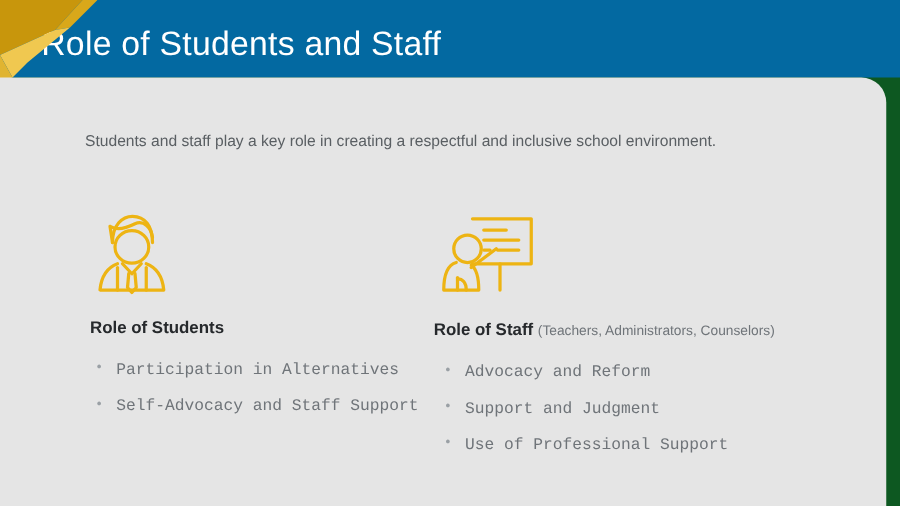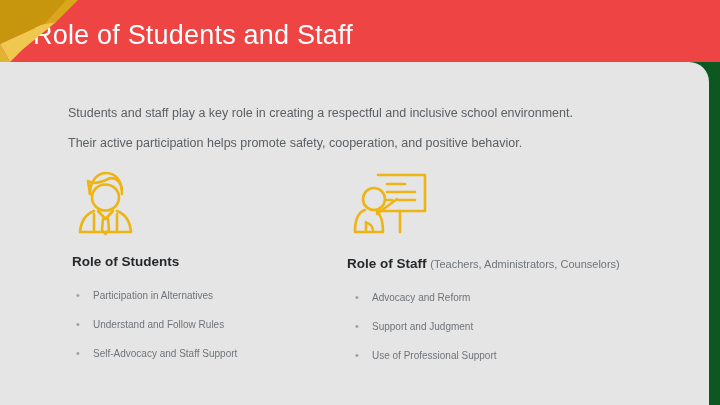--- a/index.html
+++ b/index.html
@@ -22,21 +22,21 @@
     overflow: hidden;
   }
 
   
   #header-band {
     position: absolute;
     left: 0;
     top: 0;
     width: 720px;
     height: 62px;
-    background: #ef4444;
+    background: #0369a1;
   }
 
   #slide-title {
     position: absolute;
     left: 33px;
     top: 18px;
     font-size: 27px;
     font-weight: 400;
     color: #ffffff;
     letter-spacing: 0.2px;
@@ -111,24 +111,25 @@
 
   .bullet-list {
     list-style: none;
     margin: 0;
     padding: 0;
     margin-top: 12px;
   }
   .bullet-item {
     position: relative;
     padding-left: 21px;
-    font-size: 10px;
+    font-size: 13px;
     color: #6f7479;
     line-height: 29px;
     white-space: nowrap;
+    font-family: Liberation Mono, monospace;
   }
   .bullet-item::before {
     content: "\2022";
     position: absolute;
     left: 4px;
     top: 0;
     color: #9aa0a5;
     font-size: 11px;
   }
   #column-students .bullet-list { margin-left: 4px; }
@@ -149,21 +150,20 @@
       <polygon points="66,0 78,0 56,22 44,24" fill="#d9a81a"></polygon>
       <polygon points="0,44 44,24 56,22 22,50 10,62" fill="#f0c850"></polygon>
       <polygon points="0,44 10,62 0,66" fill="#e0b431"></polygon>
     </svg>
   </div>
 
   <div id="content-card">
 
     <div id="intro-block">
       <div class="intro-line">Students and staff play a key role in creating a respectful and inclusive school environment.</div>
-      <div class="intro-line">Their active participation helps promote safety, cooperation, and positive behavior.</div>
     </div>
 
     <div class="column" id="column-students">
 
       <span class="col-icon">
         <svg width="66" height="70" viewBox="0 0 66 70" fill="none" stroke="#edb413" stroke-width="2.6" stroke-linecap="round" stroke-linejoin="round" xmlns="http://www.w3.org/2000/svg">
 
           <path d="M18 24 C18 10, 26 3, 34 3 C44 3, 50 11, 50 24"></path>
           <path d="M18 24 L16 11 C22 15, 30 12, 36 9 C43 6, 49 12, 50 20"></path>
 
@@ -179,21 +179,20 @@
           <path d="M45 44 L45 62"></path>
         </svg>
       </span>
 
       <div class="col-heading" id="heading-students">
         <span>Role of Students</span>
       </div>
 
       <ul class="bullet-list">
         <li class="bullet-item">Participation in Alternatives</li>
-        <li class="bullet-item">Understand and Follow Rules</li>
         <li class="bullet-item">Self-Advocacy and Staff Support</li>
       </ul>
     </div>
 
     <div class="column" id="column-staff">
 
       <span class="col-icon">
         <svg width="80" height="70" viewBox="0 0 80 70" fill="none" stroke="#edb413" stroke-width="2.6" stroke-linecap="round" stroke-linejoin="round" xmlns="http://www.w3.org/2000/svg">
 
           <path d="M25 5 L72 5 L72 41 L25 41"></path>

